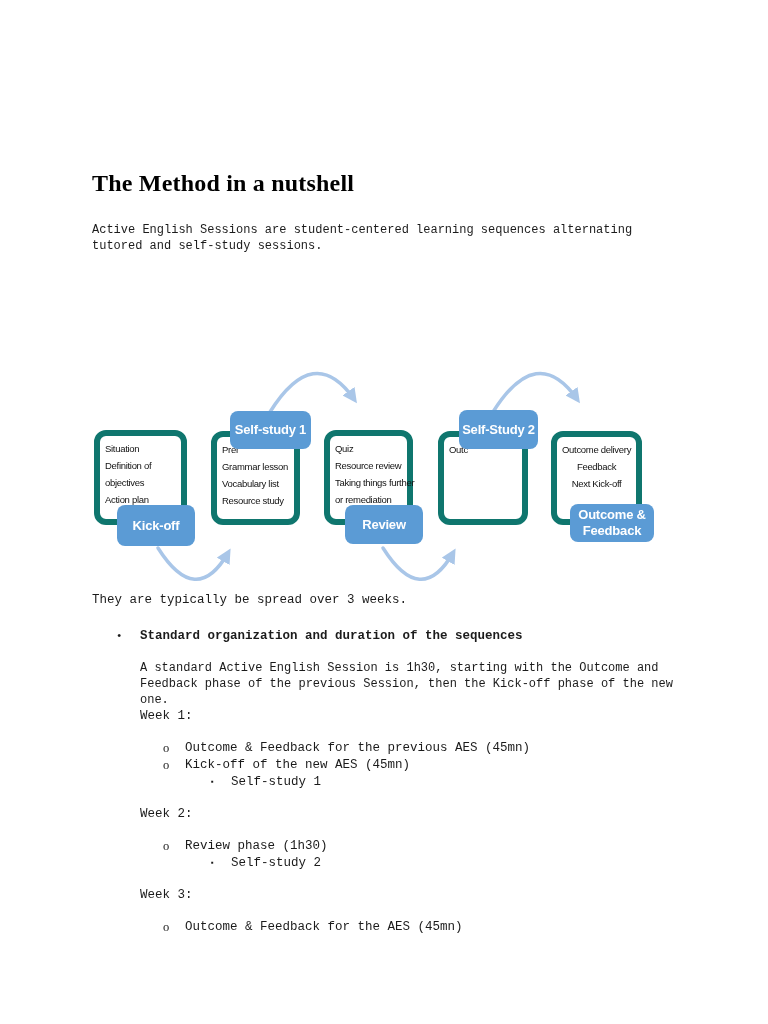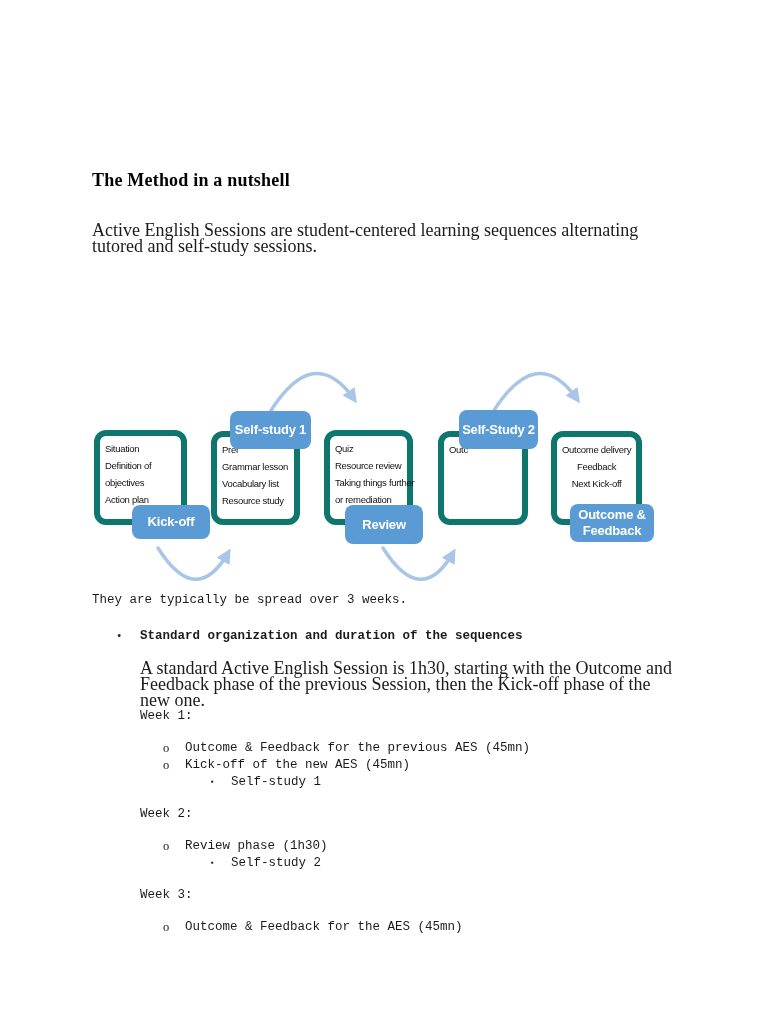--- a/index.html
+++ b/index.html
@@ -2,22 +2,22 @@
 <html><head>
 <meta charset="utf-8">
 <style>
   html,body{margin:0;padding:0;}
   body{
     width:768px;height:1024px;overflow:hidden;background:#ffffff;
     position:relative;font-family:"Liberation Serif",serif;color:#1b1b1b;
   }
   .abs{position:absolute;}
   
-  .doc-title{font-size:18px;font-weight:bold;color:#000;letter-spacing:.2px;white-space:nowrap;}
-  .para{font-size:18px;line-height:16px;}
+  .doc-title{font-size:24px;font-weight:bold;color:#000;letter-spacing:.2px;white-space:nowrap;}
+  .para{font-size:12px;line-height:16px;font-family:Liberation Mono, monospace;}
   .line{font-size:12.5px;line-height:16px;white-space:nowrap;font-family:Liberation Mono, monospace;}
   .bold{font-weight:bold;}
   .marker{font-size:12.5px;line-height:16px;}
   .sqmarker{font-size:8px;line-height:16px;}
   
   .dbox{
     position:absolute;background:#fff;border:6px solid #0f766e;border-radius:12px;
     box-sizing:border-box;
   }
   .dbox .bt{
@@ -87,21 +87,21 @@
 </div>
 
 <div class="dbox" style="left:551px;top:431px;width:91px;height:94px;text-align:center;">
   <div class="bt">
     <div>Outcome delivery</div>
     <div>Feedback</div>
     <div>Next Kick-off</div>
   </div>
 </div>
 
-<div class="dlabel" style="left:132px;top:505px;width:78px;height:34px;">Kick-off</div>
+<div class="dlabel" style="left:117px;top:505px;width:78px;height:41px;">Kick-off</div>
 <div class="dlabel" style="left:230px;top:411px;width:81px;height:38px;">Self-study 1</div>
 <div class="dlabel" style="left:345px;top:505px;width:78px;height:39px;">Review</div>
 <div class="dlabel" style="left:459px;top:410px;width:79px;height:39px;">Self-Study 2</div>
 <div class="dlabel" style="left:570px;top:504px;width:84px;height:38px;padding:16px 7px;">Outcome &amp; Feedback</div>
 
 <div class="abs line" style="left:92px;top:592px;">They are typically be spread over 3 weeks.</div>
 
 <span class="abs marker" style="left:117px;top:628px;">•</span>
 <div class="abs line bold" style="left:140px;top:628px;">Standard organization and duration of the sequences</div>
 

